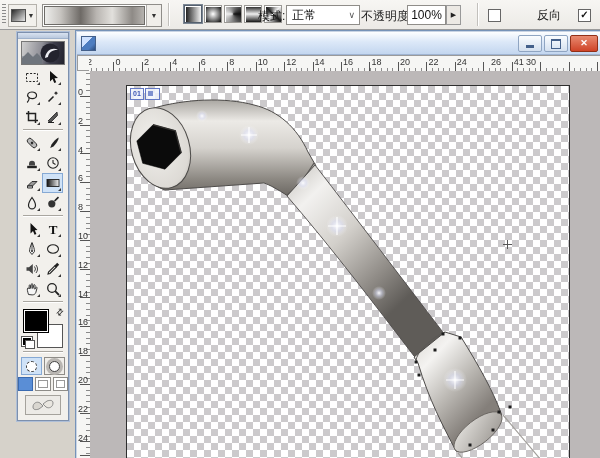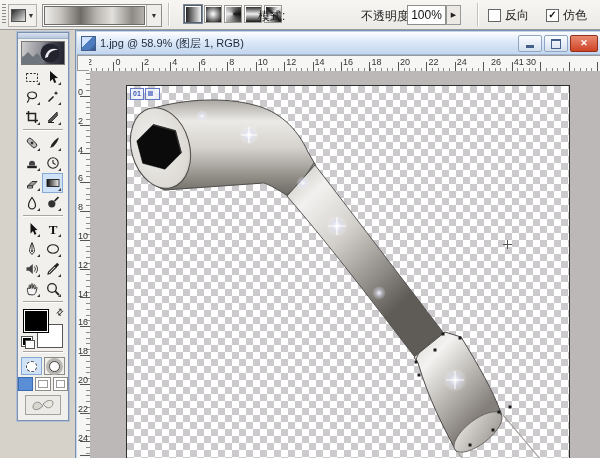--- a/index.html
+++ b/index.html
@@ -41,21 +41,21 @@
   .mode-select .val{flex:1;padding-left:5px;}
   .mode-select .car{font-size:9px;color:#555;padding-right:4px;}
   .opacity-box{position:absolute;left:407px;top:5px;width:37px;height:18px;background:#fff;
     border:1px solid #8f8d89;font-size:12px;color:#111;display:flex;align-items:center;justify-content:center;}
   .opacity-arrow{position:absolute;left:446px;top:5px;width:13px;height:18px;background:#ece9e4;
     border:1px solid #999;font-size:7px;color:#222;display:flex;align-items:center;justify-content:center;}
   #cb-row{position:absolute;left:488px;top:7px;display:flex;gap:17px;white-space:nowrap;}
   .cb-wrap{display:flex;align-items:center;gap:4px;}
   .cbox{width:11px;height:11px;background:#fff;border:1px solid #666;font-size:10px;line-height:10px;
     color:#111;text-align:center;font-weight:bold;}
-  .cb-label{font-size:12px;color:#1c1c1c;}
+  .cb-label{font-size:12px;color:#1c1c1c;margin-left:32px;}
   
   #toolbox{position:absolute;left:17px;top:32px;width:50px;
     background:#f2f0ec;border:1px solid #7d90ad;outline:1px solid #aebfd8;z-index:20;padding-bottom:4px;}
   .tb-strip{height:5px;background:linear-gradient(#d8e2f0,#b9c8dd);border-bottom:1px solid #9fb2cc;}
   .tb-banner{margin:2px 3px;width:42px;height:22px;border:1px solid #777;overflow:hidden;position:relative;
     background:linear-gradient(100deg,#cfcfcf,#8e8e96 45%,#3c3c4a 70%,#23232e);}
   .tb-banner svg{position:absolute;left:0;top:0;}
   #tool-grid{display:flex;flex-wrap:wrap;width:44px;margin:0 auto;}
   .tb-cell{width:21px;height:20px;display:flex;align-items:center;justify-content:center;position:relative;border:1px solid transparent;box-sizing:border-box;}
   .tb-cell::after{content:"";position:absolute;right:1px;bottom:1px;
@@ -154,20 +154,24 @@
   </div>
   <div class="ob-sep" style="left:168px"></div>
   <div class="gtype-row" id="gtype-row">
       <div class="gtype gt-linear selected"></div>
       <div class="gtype gt-radial"></div>
       <div class="gtype gt-angle"></div>
       <div class="gtype gt-reflected"></div>
       <div class="gtype gt-diamond"></div>
     </div>
   <span class="ob-label" style="left:258px">模式:</span>
+  <div class="mode-select">
+    <span class="val">正常</span>
+    <span class="car">∨</span>
+  </div>
   <span class="ob-label" style="left:361px">不透明度:</span>
   <div class="opacity-box">
     <span>100%</span>
   </div>
   <div class="opacity-arrow">▶</div>
   <div class="ob-sep" style="left:477px"></div>
   <div id="cb-row">
       <span class="cb-wrap">
         <span class="cbox"></span>
         <span class="cb-label">反向</span>
@@ -359,21 +363,20 @@
         <path d="M2 9 C2 5 6 3 9 5 L12 8 L8 11 C5 12 2 12 2 9 Z" fill="#d9d6d0" stroke="#777" stroke-width="0.8"></path>
         <path d="M22 5 C22 9 18 11 15 9 L12 6 L16 3 C19 2 22 2 22 5 Z" fill="#e9e6e0" stroke="#777" stroke-width="0.8"></path>
       </svg>
     </div>
   </div>
 </div>
 
 <div id="doc-window">
   <div class="titlebar">
     <div class="doc-icon"></div>
-    <span class="title-text">1.jpg @ 58.9% (图层 1, RGB)</span>
     <div class="win-btns">
       <div class="win-btn">
           <div class="min-glyph"></div>
         </div>
       <div class="win-btn">
           <div class="max-glyph"></div>
         </div>
       <div class="win-btn close">✕</div>
     </div>
   </div>

